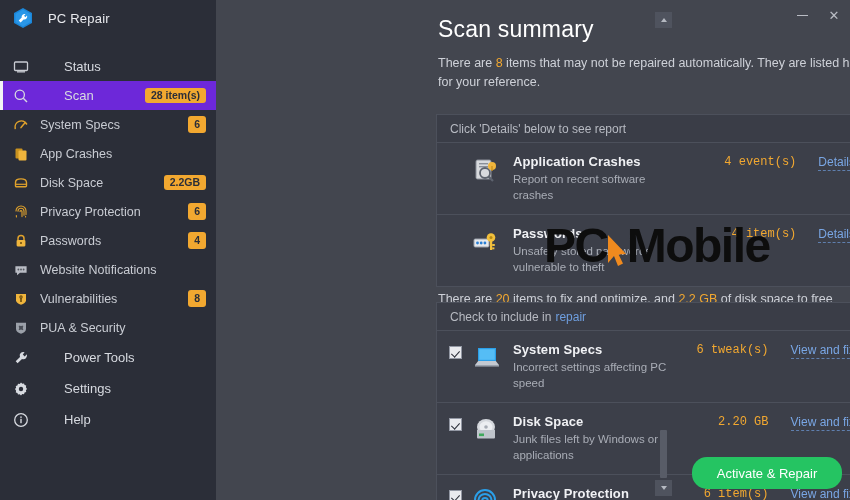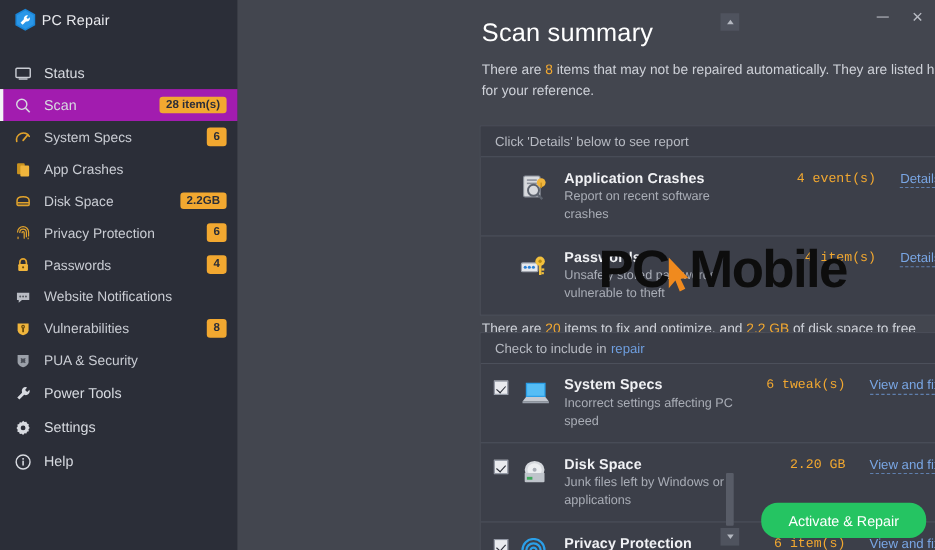--- a/index.html
+++ b/index.html
@@ -21,61 +21,61 @@
     width: 216px; height: 500px;
     background: #2b2e38;
     flex: 0 0 216px;
     position: relative;
   }
   .brand {
     height: 36px;
     display: flex;
     align-items: center;
     padding-left: 12px;
-    gap: 4px;
+    gap: 14px;
   }
   .brand-logo { width: 22px; height: 22px; position: relative; flex: 0 0 22px; }
   .brand-title {
     color: #e9eaee;
     font-size: 13px;
     letter-spacing: .2px;
   }
   .nav { margin-top: 16px; }
   .nav-item {
     height: 29px;
     display: flex;
     align-items: center;
     padding-left: 12px;
     padding-right: 10px;
     position: relative;
     gap: 11px;
   }
   .nav-item.section-pad { height: 31px; }
-  .nav-item.active { background: #a21caf; justify-content: flex-end; }
+  .nav-item.active { background: #6d28d9; justify-content: flex-end; }
   .nav-item.active::before {
     content: "";
     position: absolute;
     left: 0; top: 0; bottom: 0;
     width: 3px;
     background: #f2f3f5;
   }
   .nav-icon {
     width: 17px; height: 17px;
     flex: 0 0 17px;
     display: flex; align-items: center; justify-content: center;
   }
   .nav-icon svg { display: block; }
   .nav-label {
     color: #c9ccd3;
     font-size: 12.5px;
     white-space: nowrap;
     flex: 1 1 auto;
   }
   .nav-item.active .nav-label { color: #ffffff; }
-  .nav-item.big .nav-label { font-size: 13px; color: #d7dae0; }
+  .nav-item.big .nav-label { font-size: 13px; color: #d7dae0; margin-left: 24px; }
   .badge {
     background: #f2a830;
     color: #2b2e38;
     font-size: 10.5px;
     font-weight: bold;
     border-radius: 3px;
     padding: 2px 6px 2px 6px;
     line-height: 1;
     white-space: nowrap;
   }

